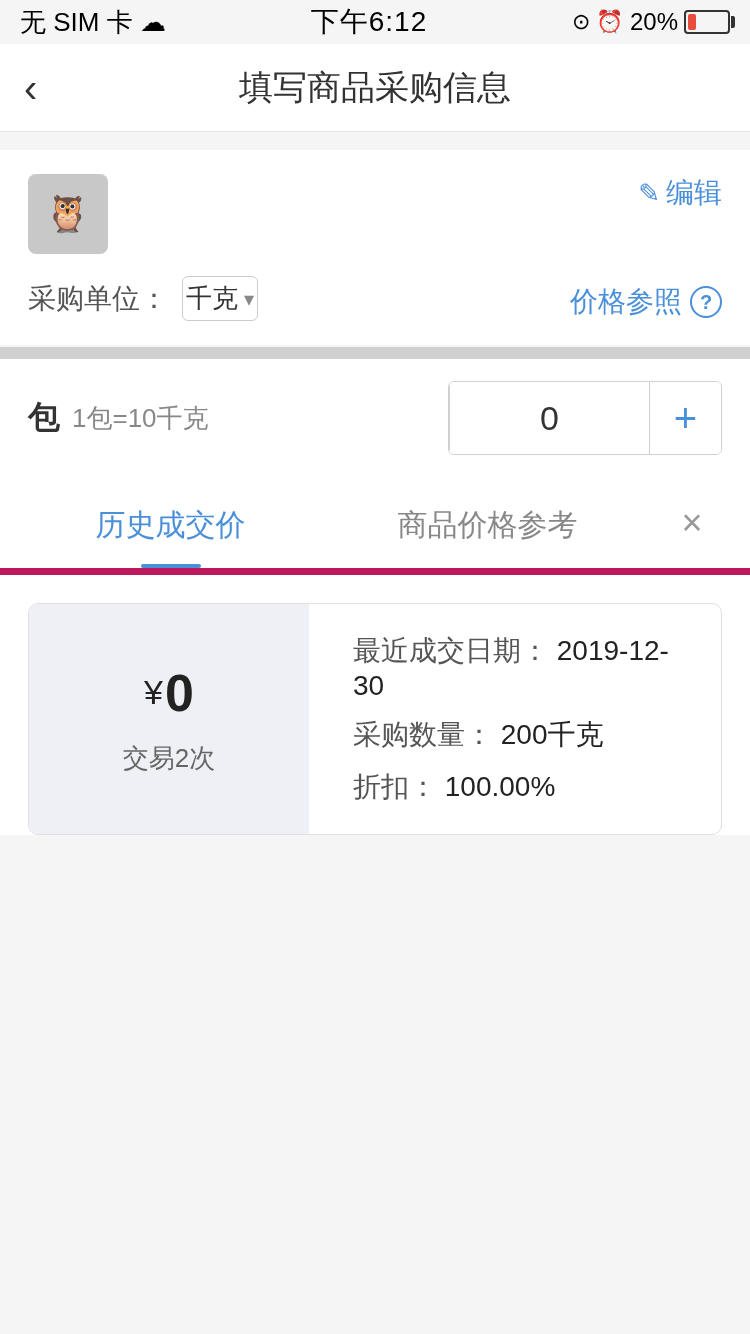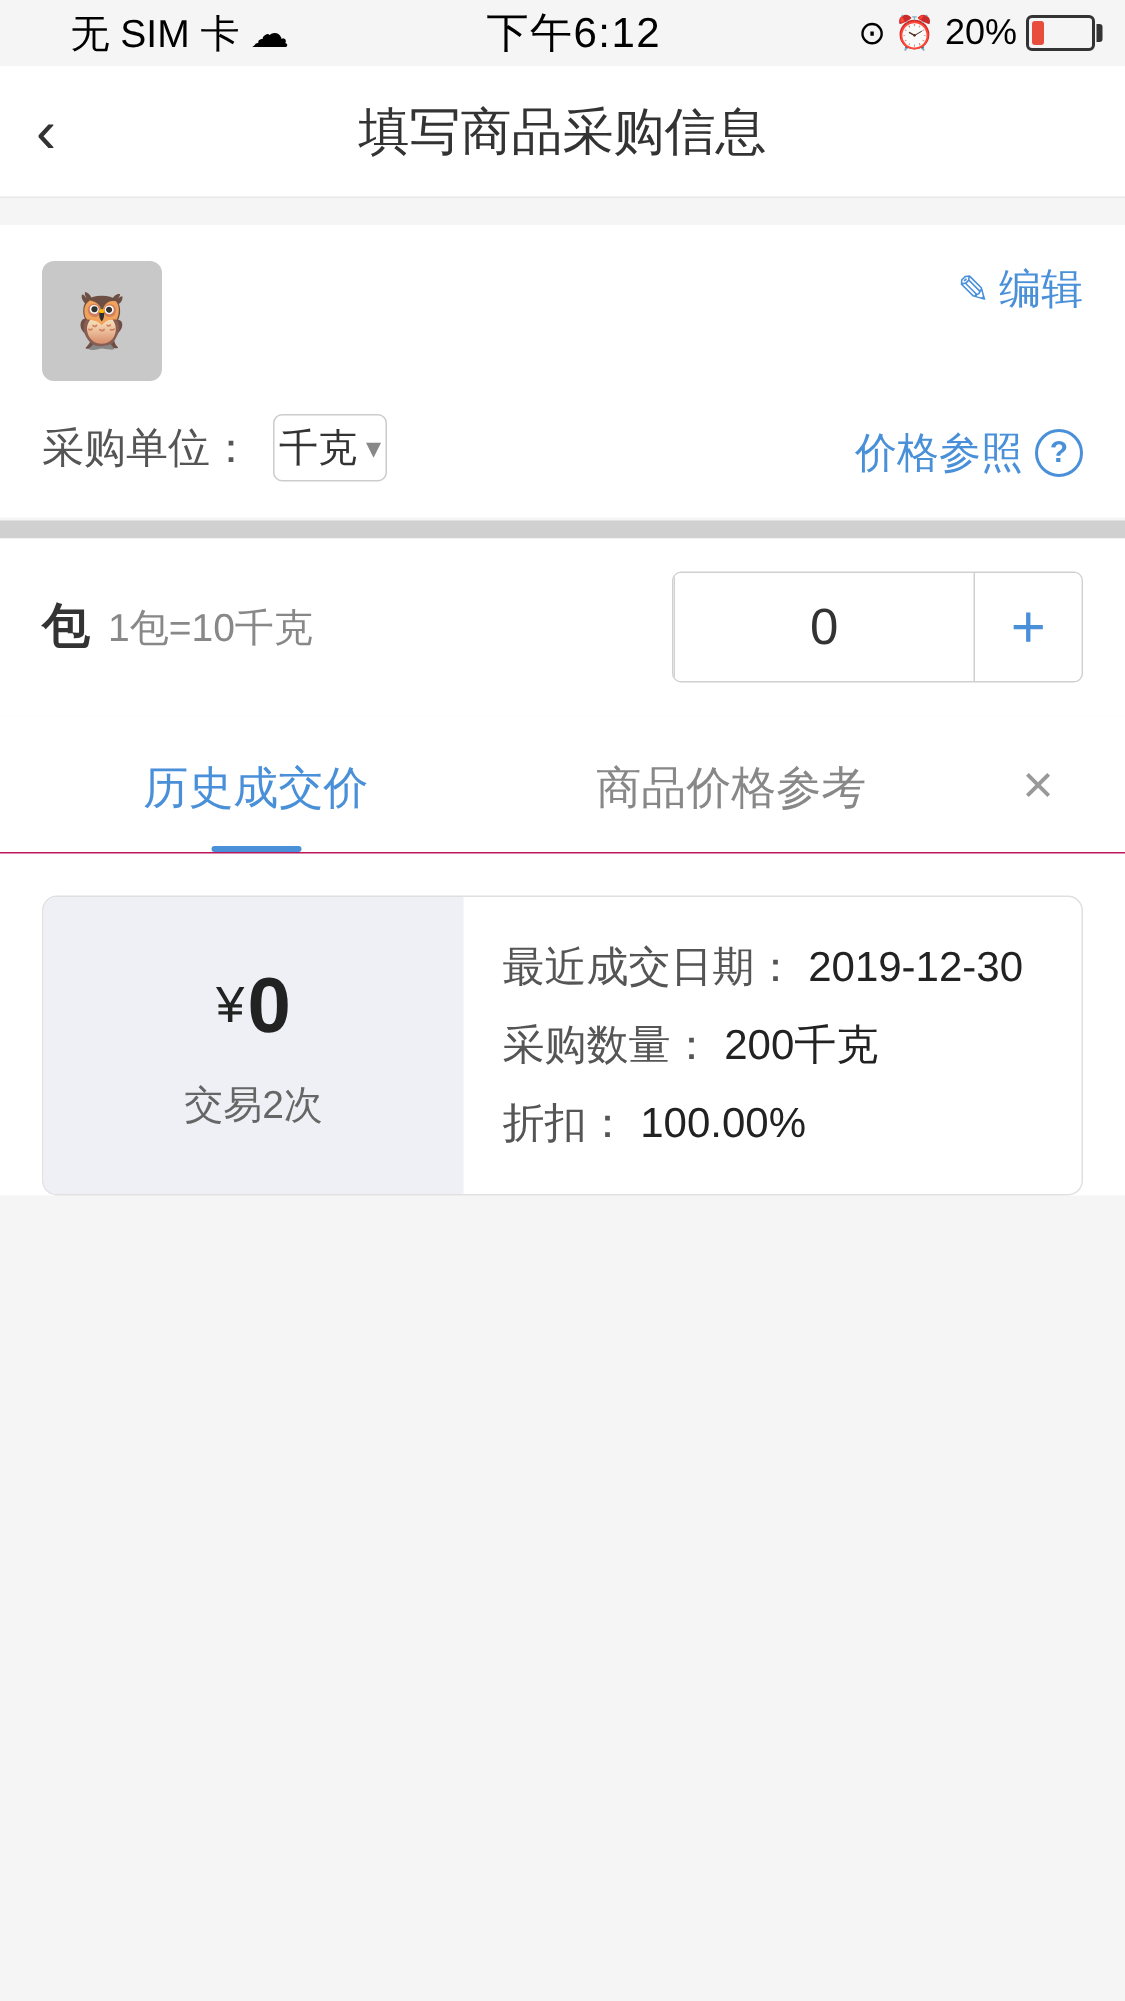--- a/index.html
+++ b/index.html
@@ -22,21 +22,20 @@
       justify-content: space-between;
       padding: 0 20px;
       font-size: 26px;
       color: #000;
     }
     .status-left {
       display: flex;
       gap: 8px;
       font-size: 26px;
       font-weight: 500;
-      margin-left: 27px;
     }
     .status-center {
       font-size: 28px;
       font-weight: 500;
       letter-spacing: 1px;
     }
     .status-right {
       display: flex;
       align-items: center;
       gap: 6px;
@@ -257,21 +256,21 @@
 
     
     .tab-section {
       background: #fff;
       margin-top: 0;
       width: 750px;
     }
     .tab-header {
       display: flex;
       align-items: center;
-      border-bottom: 1px solid #be185d;
+      border-bottom: 7px solid #be185d;
       position: relative;
       padding: 0 28px;
       gap: 32px;
     }
     .tab-item {
       flex: 1;
       text-align: center;
       padding: 28px 0 22px;
       font-size: 30px;
       color: #888;
@@ -334,21 +333,21 @@
       font-weight: 500;
       margin-right: 2px;
     }
     .trade-count {
       font-size: 26px;
       color: #666;
       margin-top: 18px;
     }
     .trade-right {
       flex: 1;
-      padding: 28px 26px;
+      padding: 28px 44px;
       display: flex;
       flex-direction: column;
       justify-content: flex-start;
       gap: 14px;
     }
     .trade-info-row {
       font-size: 28px;
       color: #333;
     }
     .trade-info-row .label {

